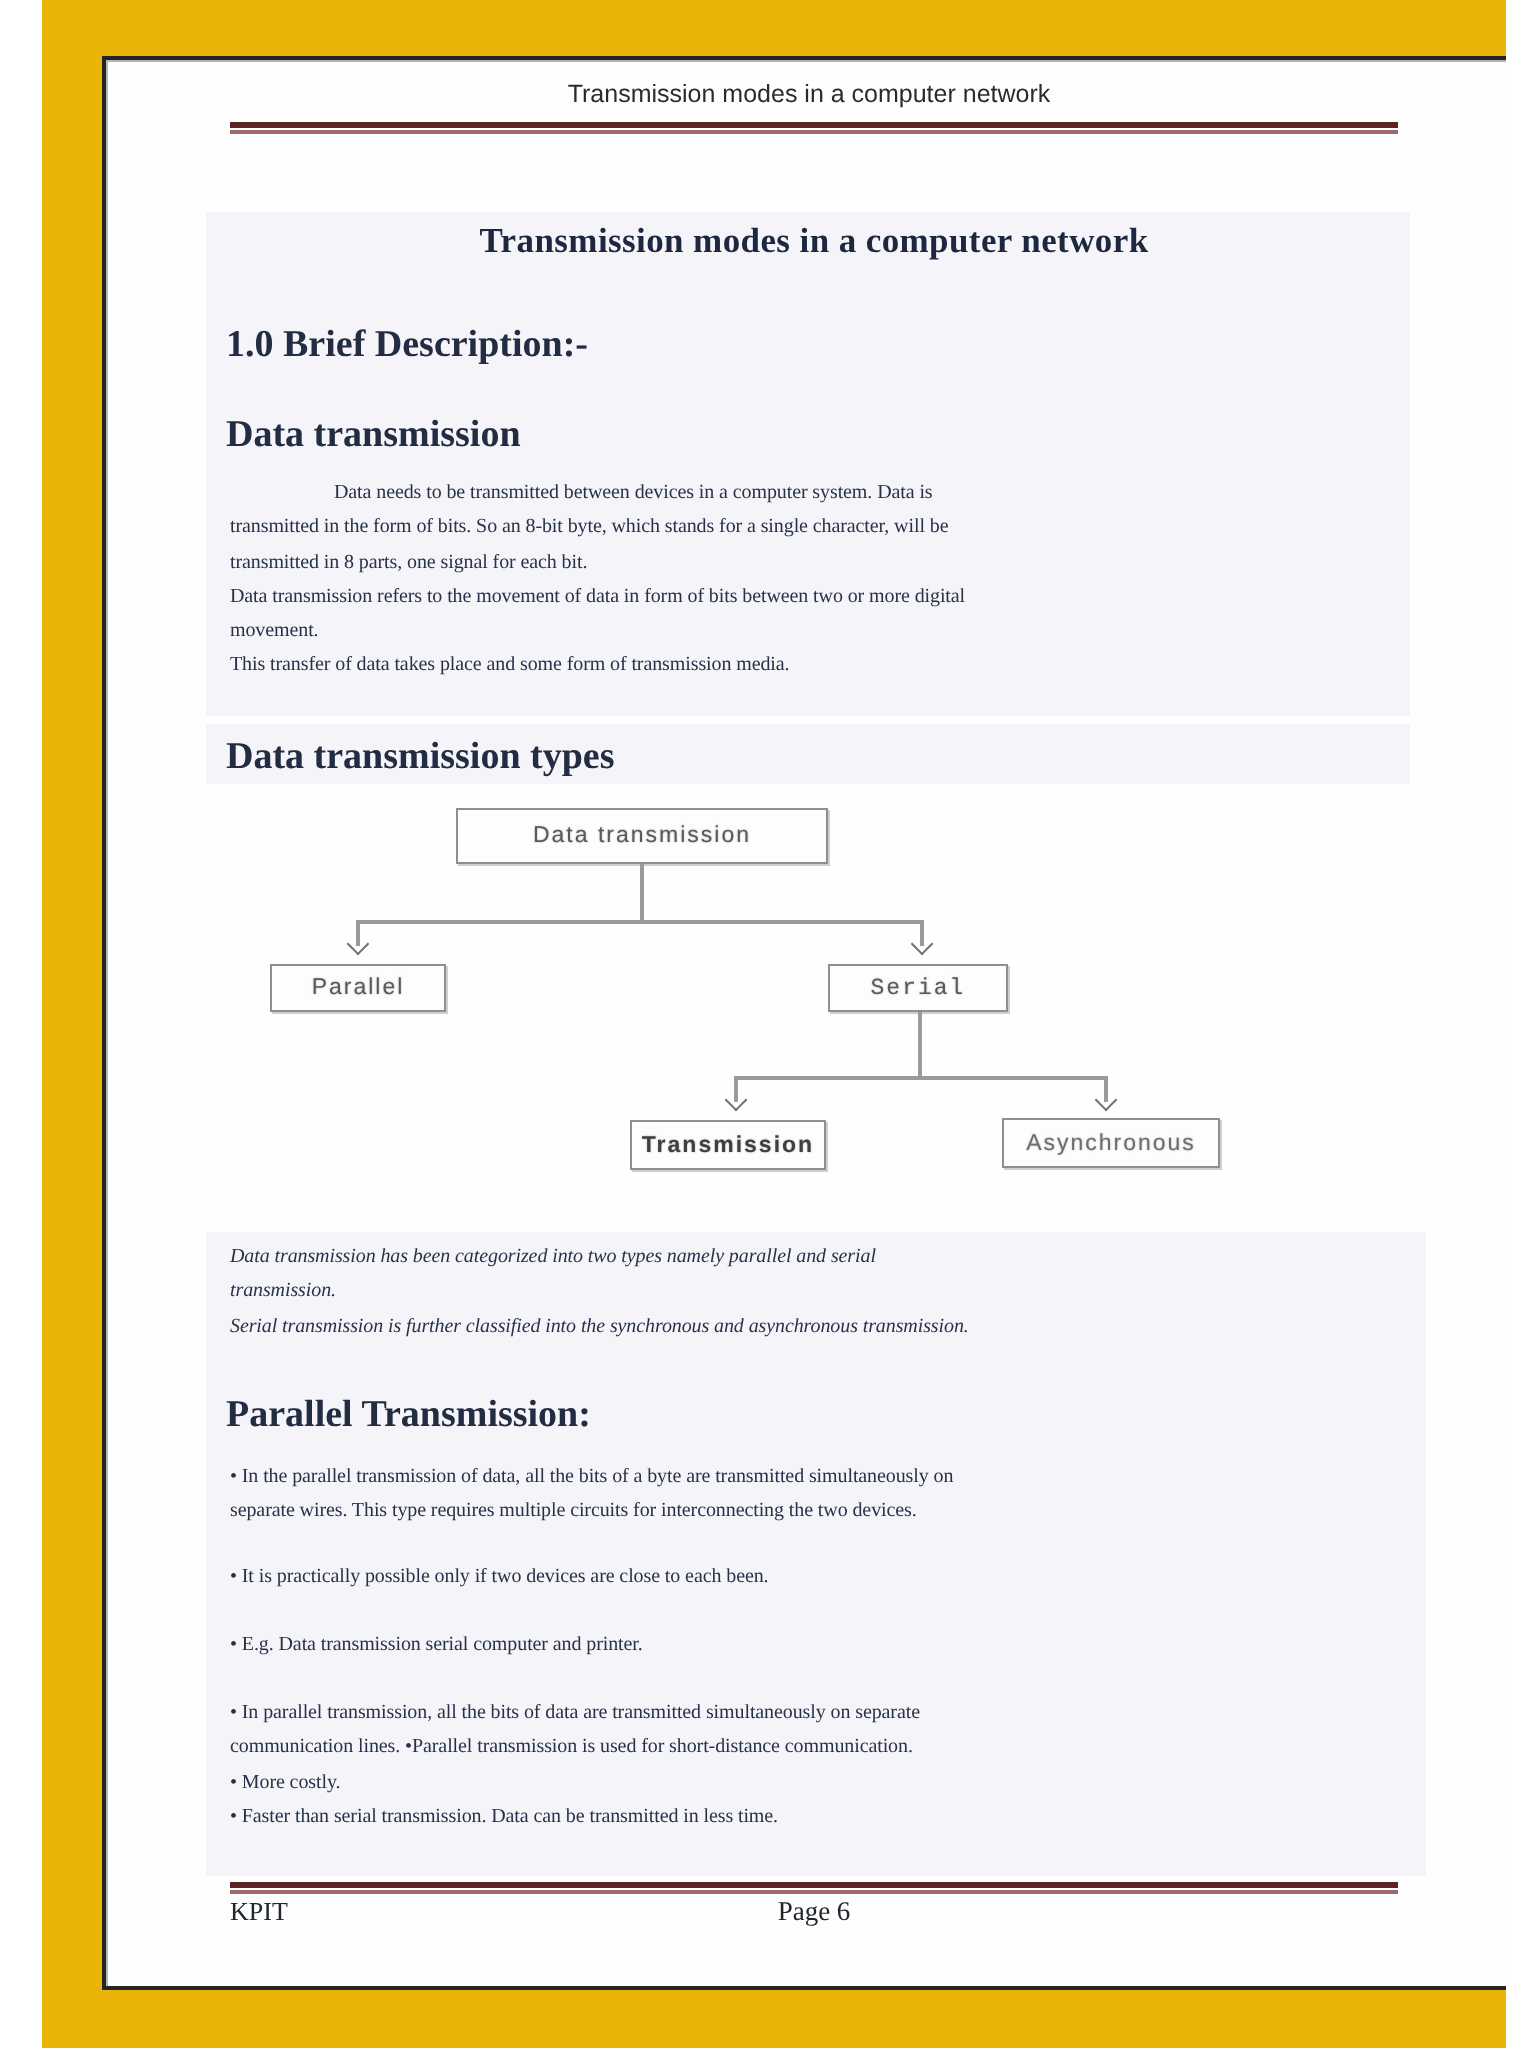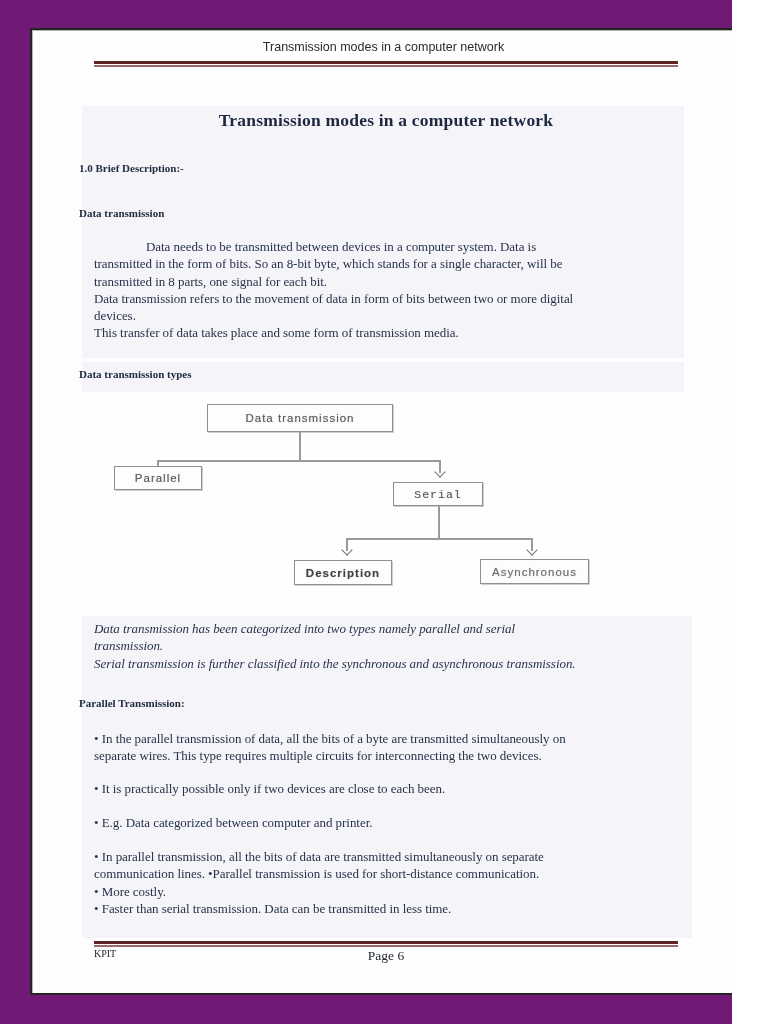--- a/index.html
+++ b/index.html
@@ -1,50 +1,50 @@
 <!DOCTYPE html>
 <html><head>
 <meta charset="utf-8">
 <style>
   html,body{margin:0;padding:0;background:#ffffff;}
-  .stage{position:relative;width:732px;height:1024px;background:#701a75;overflow:hidden;
-         font-family:"Liberation Serif", serif;}
+  .stage{position:relative;width:732px;height:1024px;background:#eab308;overflow:hidden;
+         font-family:"Liberation Serif", serif;margin-left:21px;}
   .page{position:absolute;left:30px;top:28px;width:703px;height:963px;background:#fefefe;
         border:2px solid #242424;box-shadow:inset 1px 1px 0 #b5b5b5;}
   .tint{position:absolute;background:#f5f5f9;}
 
   .hdr-title{position:absolute;left:0;top:10px;width:100%;text-align:center;
              font-family:"Liberation Sans", sans-serif;font-size:12.5px;color:#2b2b2b;}
   .rule{position:absolute;left:62px;width:584px;height:6px;}
   .rule .thick{height:3px;background:#5c2424;}
   .rule .gap{height:1px;background:#fdfdfd;}
   .rule .thin{height:1.5px;background:#9c6a6a;}
   .hdr-rule{top:31px;}
   .ftr-rule{top:911px;}
 
   .doc-title{position:absolute;left:62px;top:80px;width:584px;text-align:center;
              font-size:17.5px;font-weight:bold;color:#1d2840;letter-spacing:.2px;}
-  .h2{position:absolute;left:47px;font-size:11px;font-weight:bold;color:#222c42;white-space:nowrap;}
-  .para{position:absolute;left:62px;width:590px;font-size:13px;color:#27324a;
+  .h2{position:absolute;left:60px;font-size:19px;font-weight:bold;color:#222c42;white-space:nowrap;}
+  .para{position:absolute;left:62px;width:590px;font-size:10px;color:#27324a;
         line-height:17.3px;letter-spacing:-0.05px;}
   .para .ln{white-space:nowrap;}
   .ln.indent{padding-left:52px;}
   .bullets2 .ln{white-space:nowrap;}
 
   
   .diagram{position:absolute;left:80px;top:372px;width:480px;height:198px;
            font-family:"Liberation Sans", sans-serif;}
   .dbox{position:absolute;border:1.5px solid #8f8f8f;background:#fdfdfd;
         box-shadow:1px 1px 0 #cfcfcf;display:flex;align-items:center;justify-content:center;
         font-size:11.5px;color:#5a5a5a;letter-spacing:1px;text-shadow:0 0 1px rgba(110,110,110,.55);}
   .dline{position:absolute;background:#9a9a9a;}
   .arrowhead{position:absolute;width:7px;height:7px;border-left:1.6px solid #6f6f6f;
              border-bottom:1.6px solid #6f6f6f;transform:rotate(-45deg);}
 
-  .footer-left{position:absolute;left:62px;top:918px;font-size:10px;color:#20262e;}
+  .footer-left{position:absolute;left:62px;top:918px;font-size:13px;color:#20262e;}
   .footer-page{position:absolute;left:62px;top:918px;width:584px;text-align:center;
                font-size:13.5px;color:#20262e;}
 </style>
 </head>
 <body>
 
 <div class="stage">
   <div class="page">
 
     <div class="tint" style="left:50px;top:76px;width:602px;height:252px;"></div>
@@ -63,55 +63,55 @@
 
     <div class="h2" style="top:132px;">1.0 Brief Description:-</div>
 
     <div class="h2" style="top:177px;">Data transmission</div>
 
     <div class="para" style="top:208px;">
       <div class="ln indent">Data needs to be transmitted between devices in a computer system. Data is</div>
       <div class="ln">transmitted in the form of bits. So an 8-bit byte, which stands for a single character, will be</div>
       <div class="ln">transmitted in 8 parts, one signal for each bit.</div>
       <div class="ln">Data transmission refers to the movement of data in form of bits between two or more digital</div>
-      <div class="ln">devices.</div>
+      <div class="ln">movement.</div>
       <div class="ln">This transfer of data takes place and some form of transmission media.</div>
     </div>
 
     <div class="h2" style="top:338px;">Data transmission types</div>
 
     <div class="diagram">
 
       <div class="dbox" style="left:95px;top:2px;width:184px;height:26px;">Data transmission</div>
 
       <div class="dline" style="left:187px;top:30px;width:1.5px;height:28px;"></div>
 
       <div class="dline" style="left:45px;top:58px;width:283px;height:1.5px;"></div>
 
       <div class="dline" style="left:45px;top:58px;width:1.5px;height:13px;"></div>
       <div class="arrowhead" style="left:42px;top:66px;"></div>
 
       <div class="dline" style="left:327px;top:58px;width:1.5px;height:13px;"></div>
       <div class="arrowhead" style="left:324px;top:66px;"></div>
 
-      <div class="dbox" style="left:2px;top:64px;width:86px;height:22px;">Parallel</div>
+      <div class="dbox" style="left:2px;top:80px;width:86px;height:22px;">Parallel</div>
 
       <div class="dbox" style="left:281px;top:80px;width:88px;height:22px;font-family:Liberation Mono, monospace;">Serial</div>
 
       <div class="dline" style="left:326px;top:104px;width:1.5px;height:32px;"></div>
 
       <div class="dline" style="left:234px;top:136px;width:186px;height:1.5px;"></div>
 
       <div class="dline" style="left:234px;top:136px;width:1.5px;height:13px;"></div>
       <div class="arrowhead" style="left:231px;top:144px;"></div>
 
       <div class="dline" style="left:419px;top:136px;width:1.5px;height:13px;"></div>
       <div class="arrowhead" style="left:416px;top:144px;"></div>
 
-      <div class="dbox" style="left:182px;top:158px;width:96px;height:23px;font-weight:bold;color:#3f3f3f;">Description</div>
+      <div class="dbox" style="left:182px;top:158px;width:96px;height:23px;font-weight:bold;color:#3f3f3f;">Transmission</div>
 
       <div class="dbox" style="left:368px;top:157px;width:107px;height:23px;color:#6e6e6e;">Asynchronous</div>
     </div>
 
     <div class="para" style="top:590px;font-style:italic;">
       <div class="ln">Data transmission has been categorized into two types namely parallel and serial</div>
       <div class="ln">transmission.</div>
       <div class="ln">Serial transmission is further classified into the synchronous and asynchronous transmission.</div>
     </div>
 
@@ -120,21 +120,21 @@
     <div class="para" style="top:700px;">
       <div class="ln">• In the parallel transmission of data, all the bits of a byte are transmitted simultaneously on</div>
       <div class="ln">separate wires. This type requires multiple circuits for interconnecting the two devices.</div>
     </div>
 
     <div class="para" style="top:750px;">
       <div class="ln">• It is practically possible only if two devices are close to each been.</div>
     </div>
 
     <div class="para" style="top:784px;">
-      <div class="ln">• E.g. Data categorized between computer and printer.</div>
+      <div class="ln">• E.g. Data transmission serial computer and printer.</div>
     </div>
 
     <div class="para bullets2" style="top:818px;">
       <div class="ln">• In parallel transmission, all the bits of data are transmitted simultaneously on separate</div>
       <div class="ln">communication lines.  •Parallel transmission is used for short-distance communication.</div>
       <div class="ln">• More costly.</div>
       <div class="ln">• Faster than serial transmission. Data can be transmitted in less time.</div>
     </div>
 
     <div class="rule ftr-rule">

